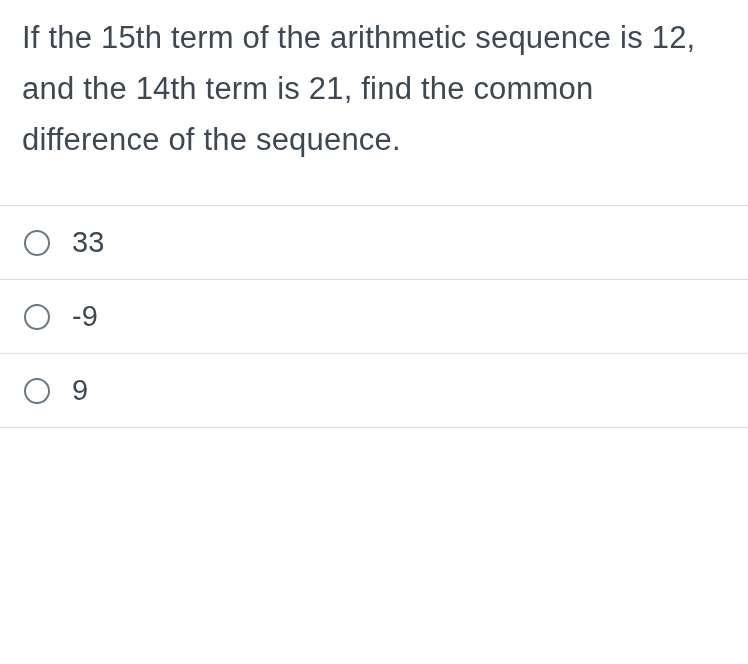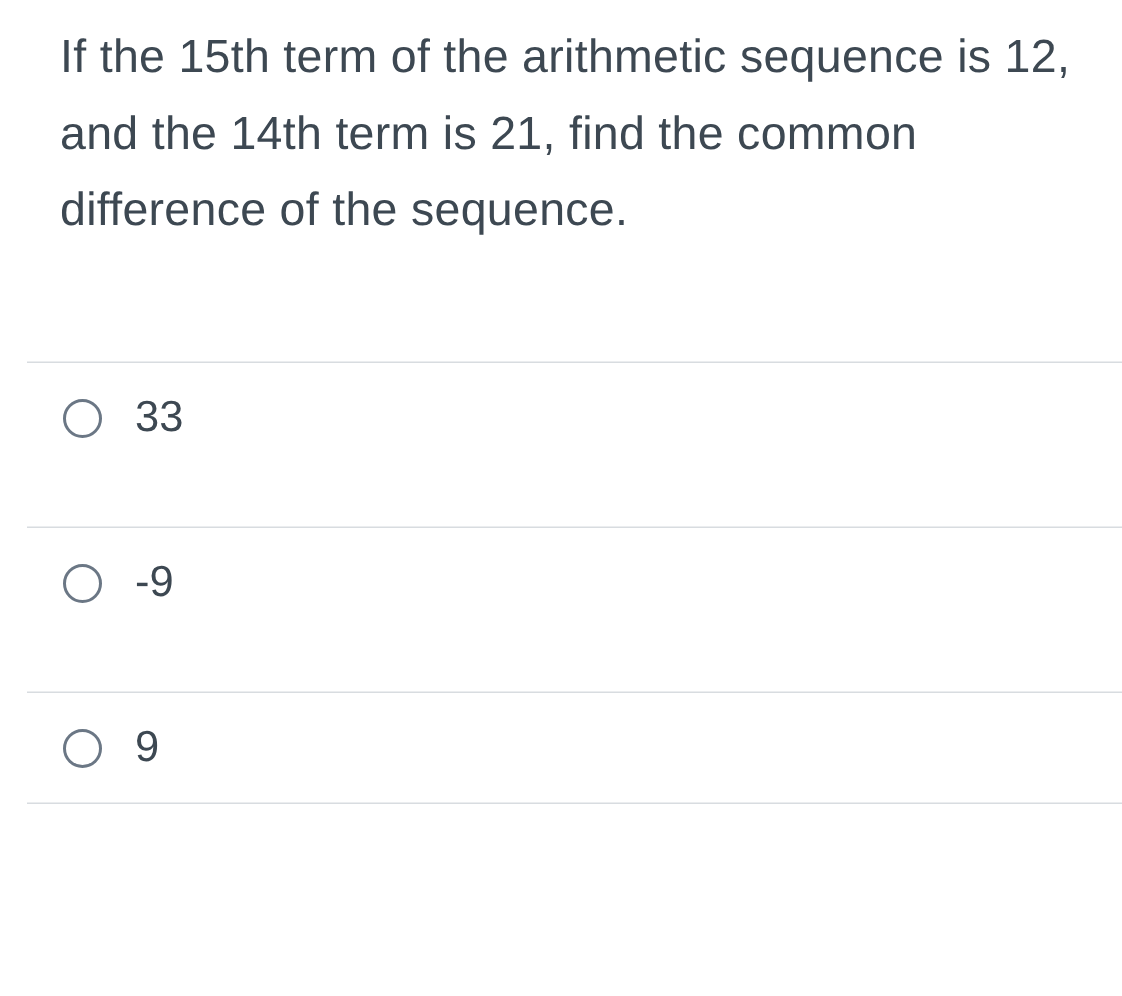--- a/index.html
+++ b/index.html
@@ -10,40 +10,38 @@
     body {
       width: 748px;
       height: 664px;
       background: #ffffff;
       font-family: 'Segoe UI', -apple-system, BlinkMacSystemFont, sans-serif;
       color: #3d4852;
     }
     .container {
       width: 100%;
       height: 100%;
-      padding-left: 18px;
     }
     .question {
       padding: 12px 20px 40px 22px;
       font-size: 31px;
       line-height: 1.65;
       font-weight: 300;
       color: #3d4852;
       letter-spacing: 0.2px;
     }
     .options {
       width: 100%;
     }
     .option {
       display: flex;
       align-items: center;
       padding: 20px 24px;
       border-top: 1px solid #d8dce0;
       cursor: pointer;
-      margin-top: 36px;
     }
     .option:last-child {
       border-bottom: 1px solid #d8dce0;
     }
     .radio {
       width: 26px;
       height: 26px;
       border: 2.5px solid #6b7785;
       border-radius: 50%;
       margin-right: 22px;

